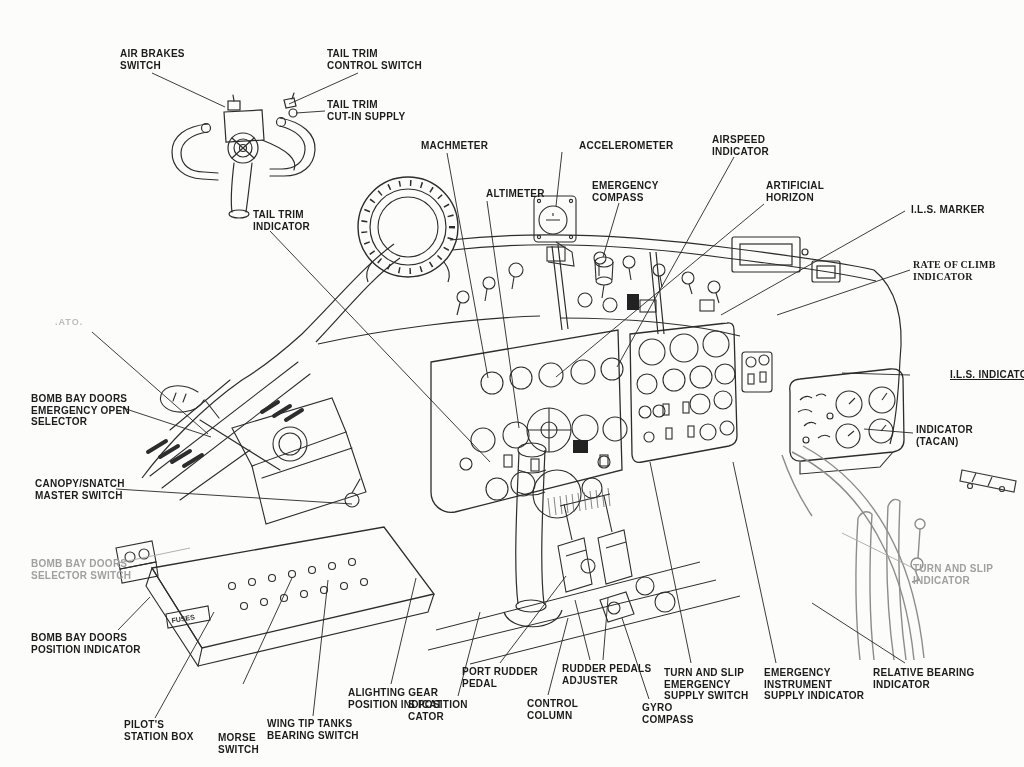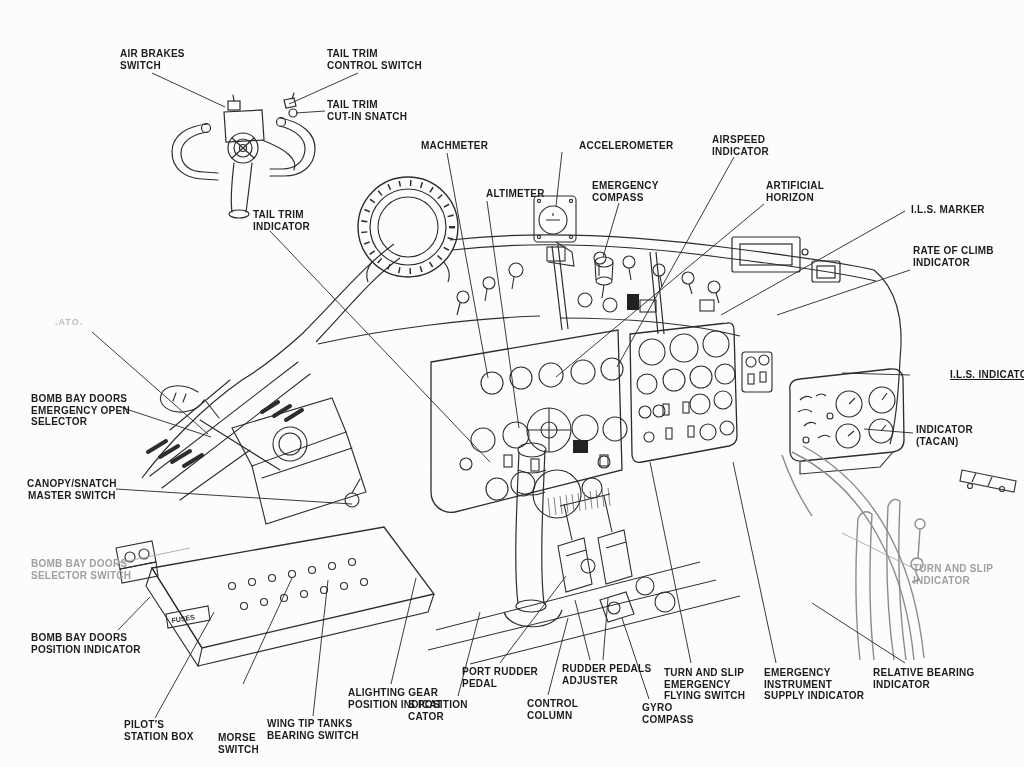--- a/index.html
+++ b/index.html
@@ -309,21 +309,21 @@
       <div class="label" style="left: 120px; top: 48px;">
         <div>AIR BRAKES</div>
         <div>SWITCH</div>
       </div>
       <div class="label" style="left: 327px; top: 48px;">
         <div>TAIL TRIM</div>
         <div>CONTROL SWITCH</div>
       </div>
       <div class="label" style="left: 327px; top: 99px;">
         <div>TAIL TRIM</div>
-        <div>CUT-IN SNATCH</div>
+        <div>CUT-IN SUPPLY</div>
       </div>
       <div class="label" style="left: 253px; top: 209px;">
         <div>TAIL TRIM</div>
         <div>INDICATOR</div>
       </div>
       <div class="label" style="left: 421px; top: 140px;">
         <div>MACHMETER</div>
       </div>
       <div class="label" style="left: 466px; top: 188px; margin-left: 20px;">
         <div>ALTIMETER</div>
@@ -339,41 +339,41 @@
         <div>AIRSPEED</div>
         <div>INDICATOR</div>
       </div>
       <div class="label" style="left: 766px; top: 180px;">
         <div>ARTIFICIAL</div>
         <div>HORIZON</div>
       </div>
       <div class="label" style="left: 911px; top: 204px;">
         <div>I.L.S. MARKER</div>
       </div>
-      <div class="label" style="left: 913px; top: 245px;">
+      <div class="label" style="left: 913px; top: 259px; font-family: Liberation Serif, serif;">
         <div>RATE OF CLIMB</div>
         <div>INDICATOR</div>
       </div>
       <div class="label" style="left: 950px; top: 369px; text-decoration: underline;">
         <div>I.L.S. INDICATOR</div>
       </div>
       <div class="label" style="left: 916px; top: 424px;">
         <div>INDICATOR</div>
         <div>(TACAN)</div>
       </div>
       <div class="label faded" style="left: 913px; top: 563px;">
         <div>TURN AND SLIP</div>
         <div>INDICATOR</div>
       </div>
       <div class="label" style="left: 31px; top: 393px;">
         <div>BOMB BAY DOORS</div>
         <div>EMERGENCY OPEN</div>
         <div>SELECTOR</div>
       </div>
-      <div class="label" style="left: 27px; top: 478px; text-align: center;">
+      <div class="label" style="left: 35px; top: 478px;">
         <div>CANOPY/SNATCH</div>
         <div>MASTER SWITCH</div>
       </div>
       <div class="label faded" style="left: 31px; top: 558px;">
         <div>BOMB BAY DOORS</div>
         <div>SELECTOR SWITCH</div>
       </div>
       <div class="label" style="left: 31px; top: 632px;">
         <div>BOMB BAY DOORS</div>
         <div>POSITION INDICATOR</div>
@@ -410,21 +410,21 @@
         <div>RUDDER PEDALS</div>
         <div>ADJUSTER</div>
       </div>
       <div class="label" style="left: 642px; top: 702px;">
         <div>GYRO</div>
         <div>COMPASS</div>
       </div>
       <div class="label" style="left: 664px; top: 667px;">
         <div>TURN AND SLIP</div>
         <div>EMERGENCY</div>
-        <div>FLYING SWITCH</div>
+        <div>SUPPLY SWITCH</div>
       </div>
       <div class="label" style="left: 764px; top: 667px;">
         <div>EMERGENCY</div>
         <div>INSTRUMENT</div>
         <div>SUPPLY INDICATOR</div>
       </div>
       <div class="label" style="left: 873px; top: 667px;">
         <div>RELATIVE BEARING</div>
         <div>INDICATOR</div>
       </div>

